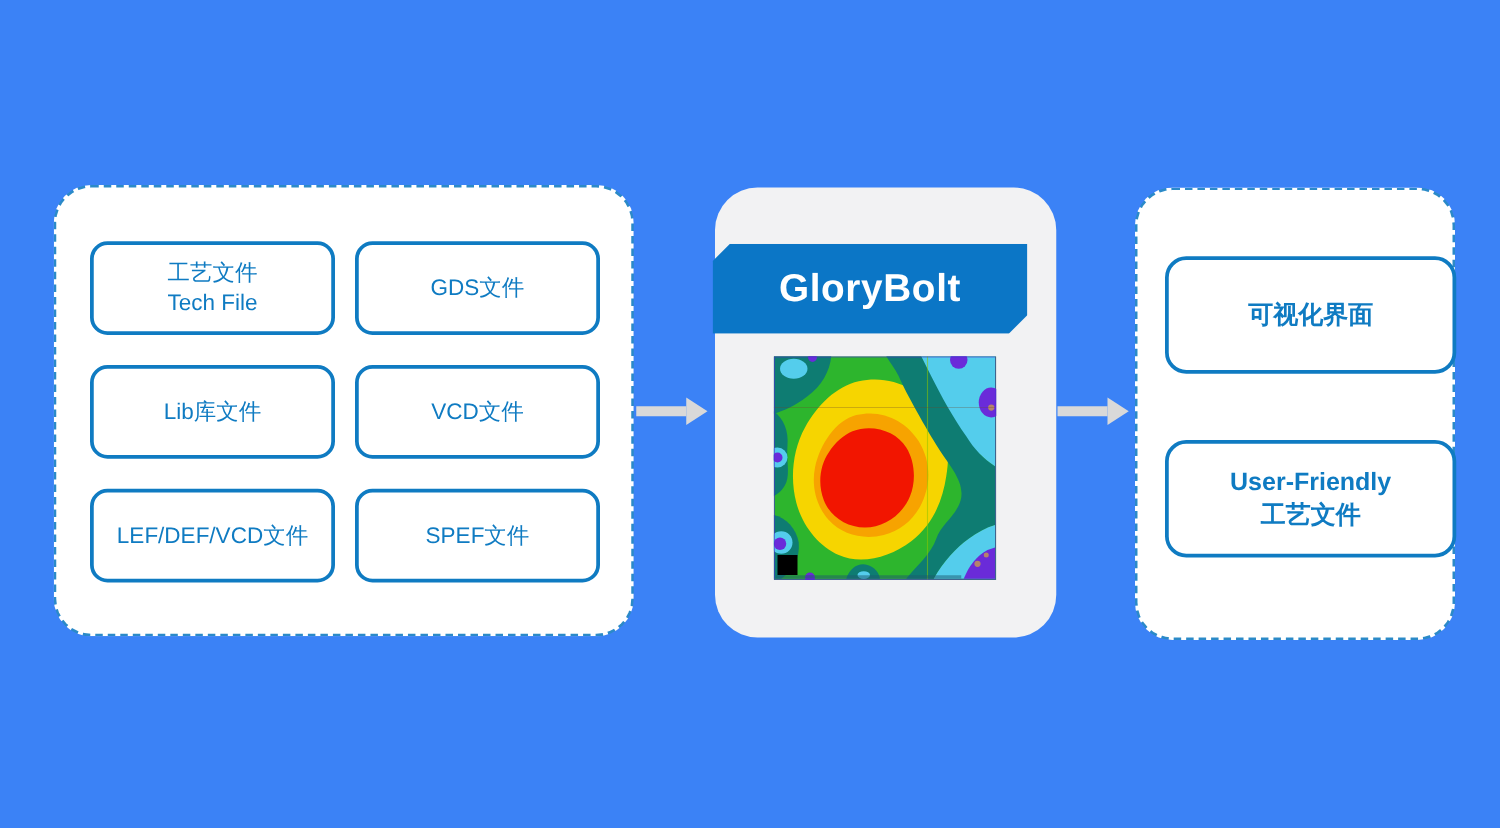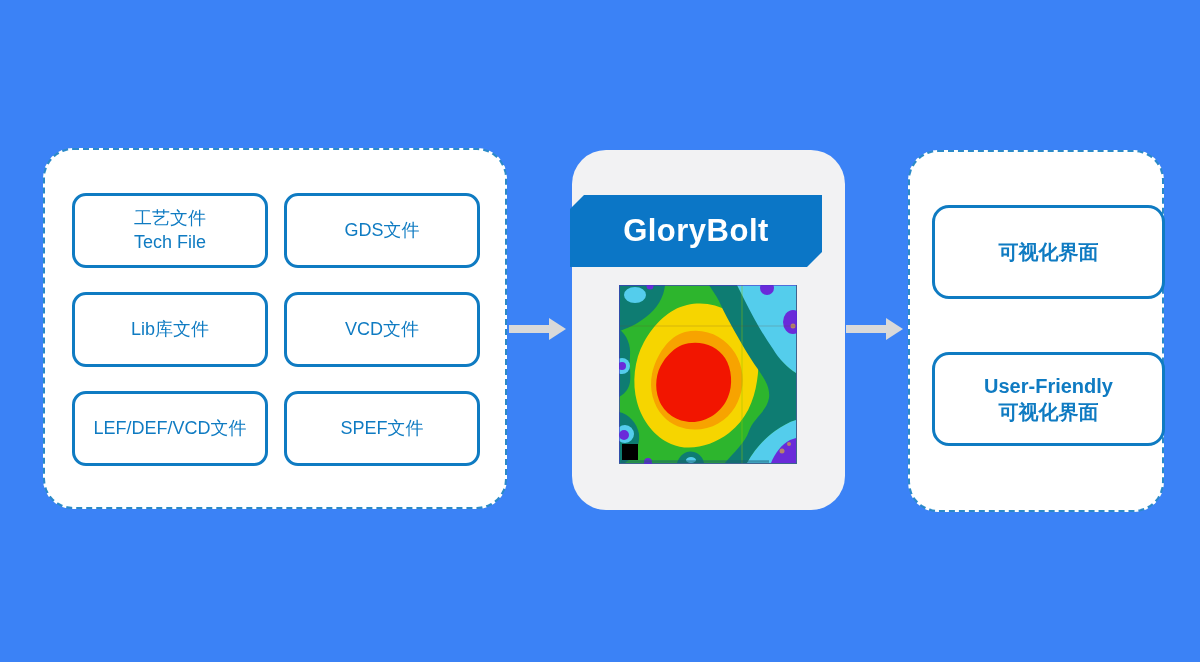--- a/index.html
+++ b/index.html
@@ -143,17 +143,17 @@
     <div class="shaft"></div>
     <div class="head"></div>
   </div>
 
   <div class="panel right">
     <div class="file-box out-box-1">
       <span class="box-label">可视化界面</span>
     </div>
     <div class="file-box out-box-2">
       <span class="box-label">User-Friendly
-可视化界面</span>
+工艺文件</span>
     </div>
   </div>
 
 </div>
 
 </body></html>

